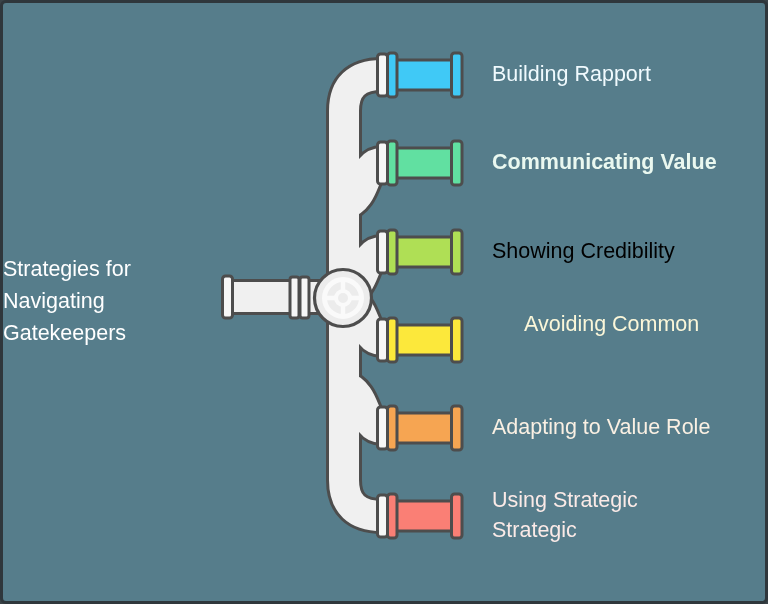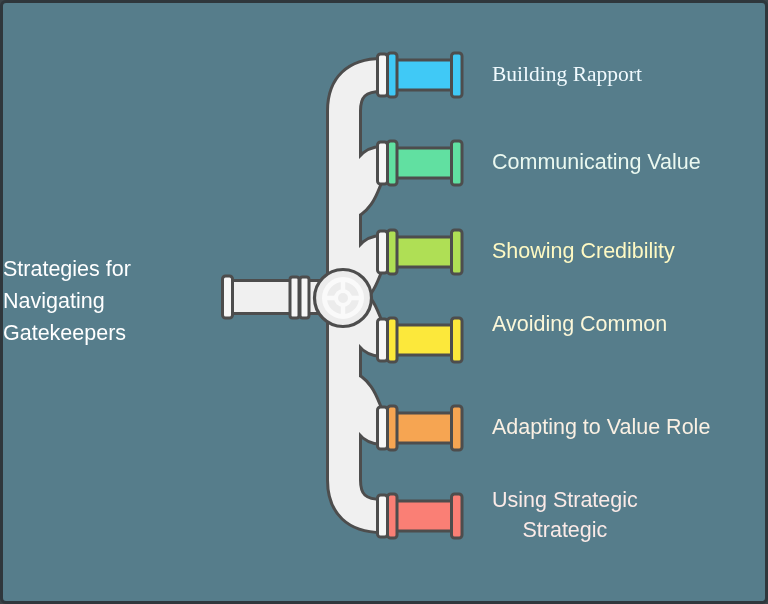--- a/index.html
+++ b/index.html
@@ -29,22 +29,22 @@
     position:absolute; left:0; top:250px; width:192px;
     color:#FFFFFF;
     font-size:21.5px; line-height:32px; font-weight:400;
   }
   .branch-label {
     position:absolute; left:489px;
     font-size:21.5px; line-height:29.5px; font-weight:400;
     white-space:nowrap;
   }
   .branch-label span { display:block; }
-  .r1 { top:57px;font-family:Liberation Serif, serif; }  .r2 { top:145px; } .r3 { top:234px; }
-  .r4 { top:307px; } .r5 { top:410px; } .r6 { top:483px; }
+  .r1 { top:57px; }  .r2 { top:145px;font-weight:bold; } .r3 { top:234px; }
+  .r4 { top:307px;margin-left:32px; } .r5 { top:410px; } .r6 { top:483px; }
 </style>
 </head>
 <body>
 
 <div class="canvas">
 
   <svg width="768" height="604" viewBox="0 0 768 604">
 
     <g class="pipe-dark">
       <path d="M 341 202 C 366 194 358 160 379 160"></path>
@@ -126,27 +126,27 @@
     <span>Navigating</span>
     <span>Gatekeepers</span>
   </div>
 
   <div class="branch-label r1" style="color: rgb(240, 250, 254);">
     <span>Building Rapport</span>
   </div>
   <div class="branch-label r2" style="color: rgb(234, 248, 240);">
     <span>Communicating Value</span>
   </div>
-  <div class="branch-label r3" style="color: #fef9c3;">
+  <div class="branch-label r3" style="color: #000000;">
     <span>Showing Credibility</span>
   </div>
   <div class="branch-label r4" style="color: rgb(251, 247, 217);">
     <span>Avoiding Common</span>
   </div>
   <div class="branch-label r5" style="color: rgb(250, 240, 227);">
     <span>Adapting to Value Role</span>
   </div>
-  <div class="branch-label r6" style="color: rgb(251, 234, 231); text-align: center;">
+  <div class="branch-label r6" style="color: rgb(251, 234, 231);">
     <span>Using Strategic</span>
     <span>Strategic</span>
   </div>
 
 </div>
 
 </body></html>

